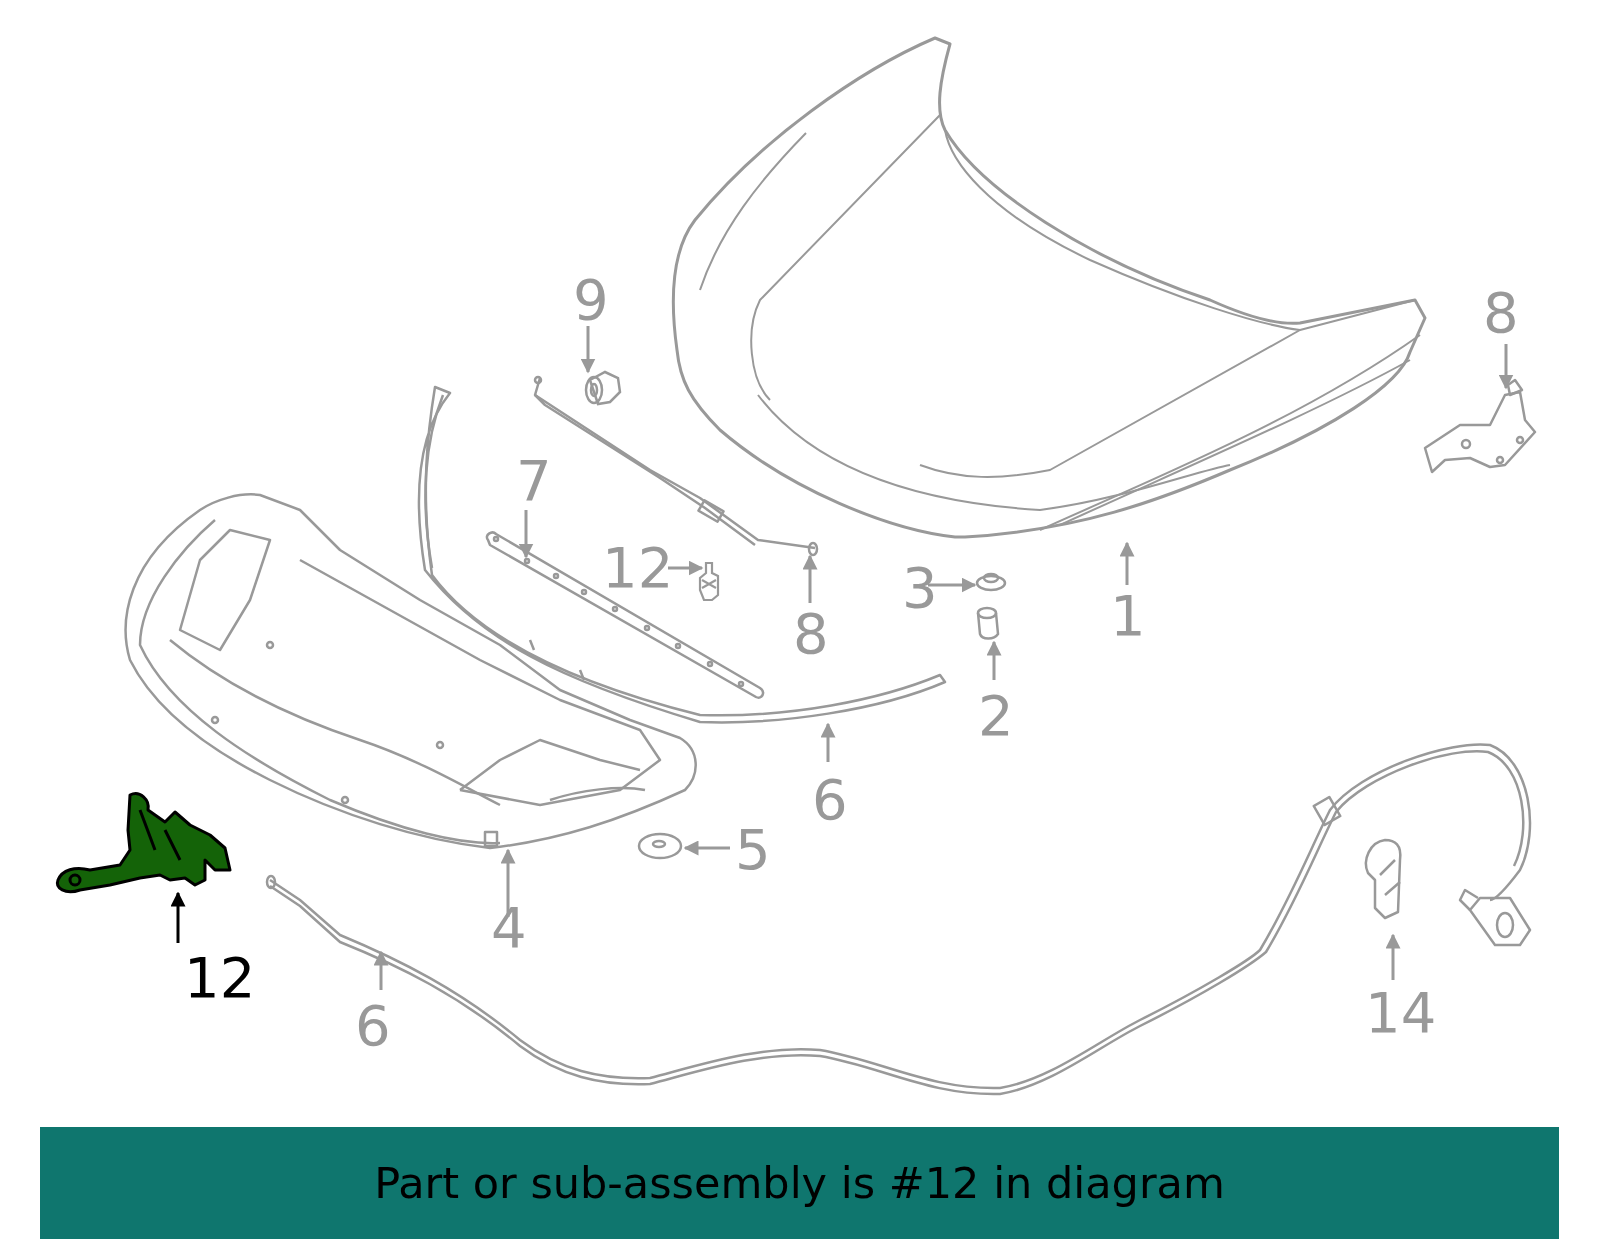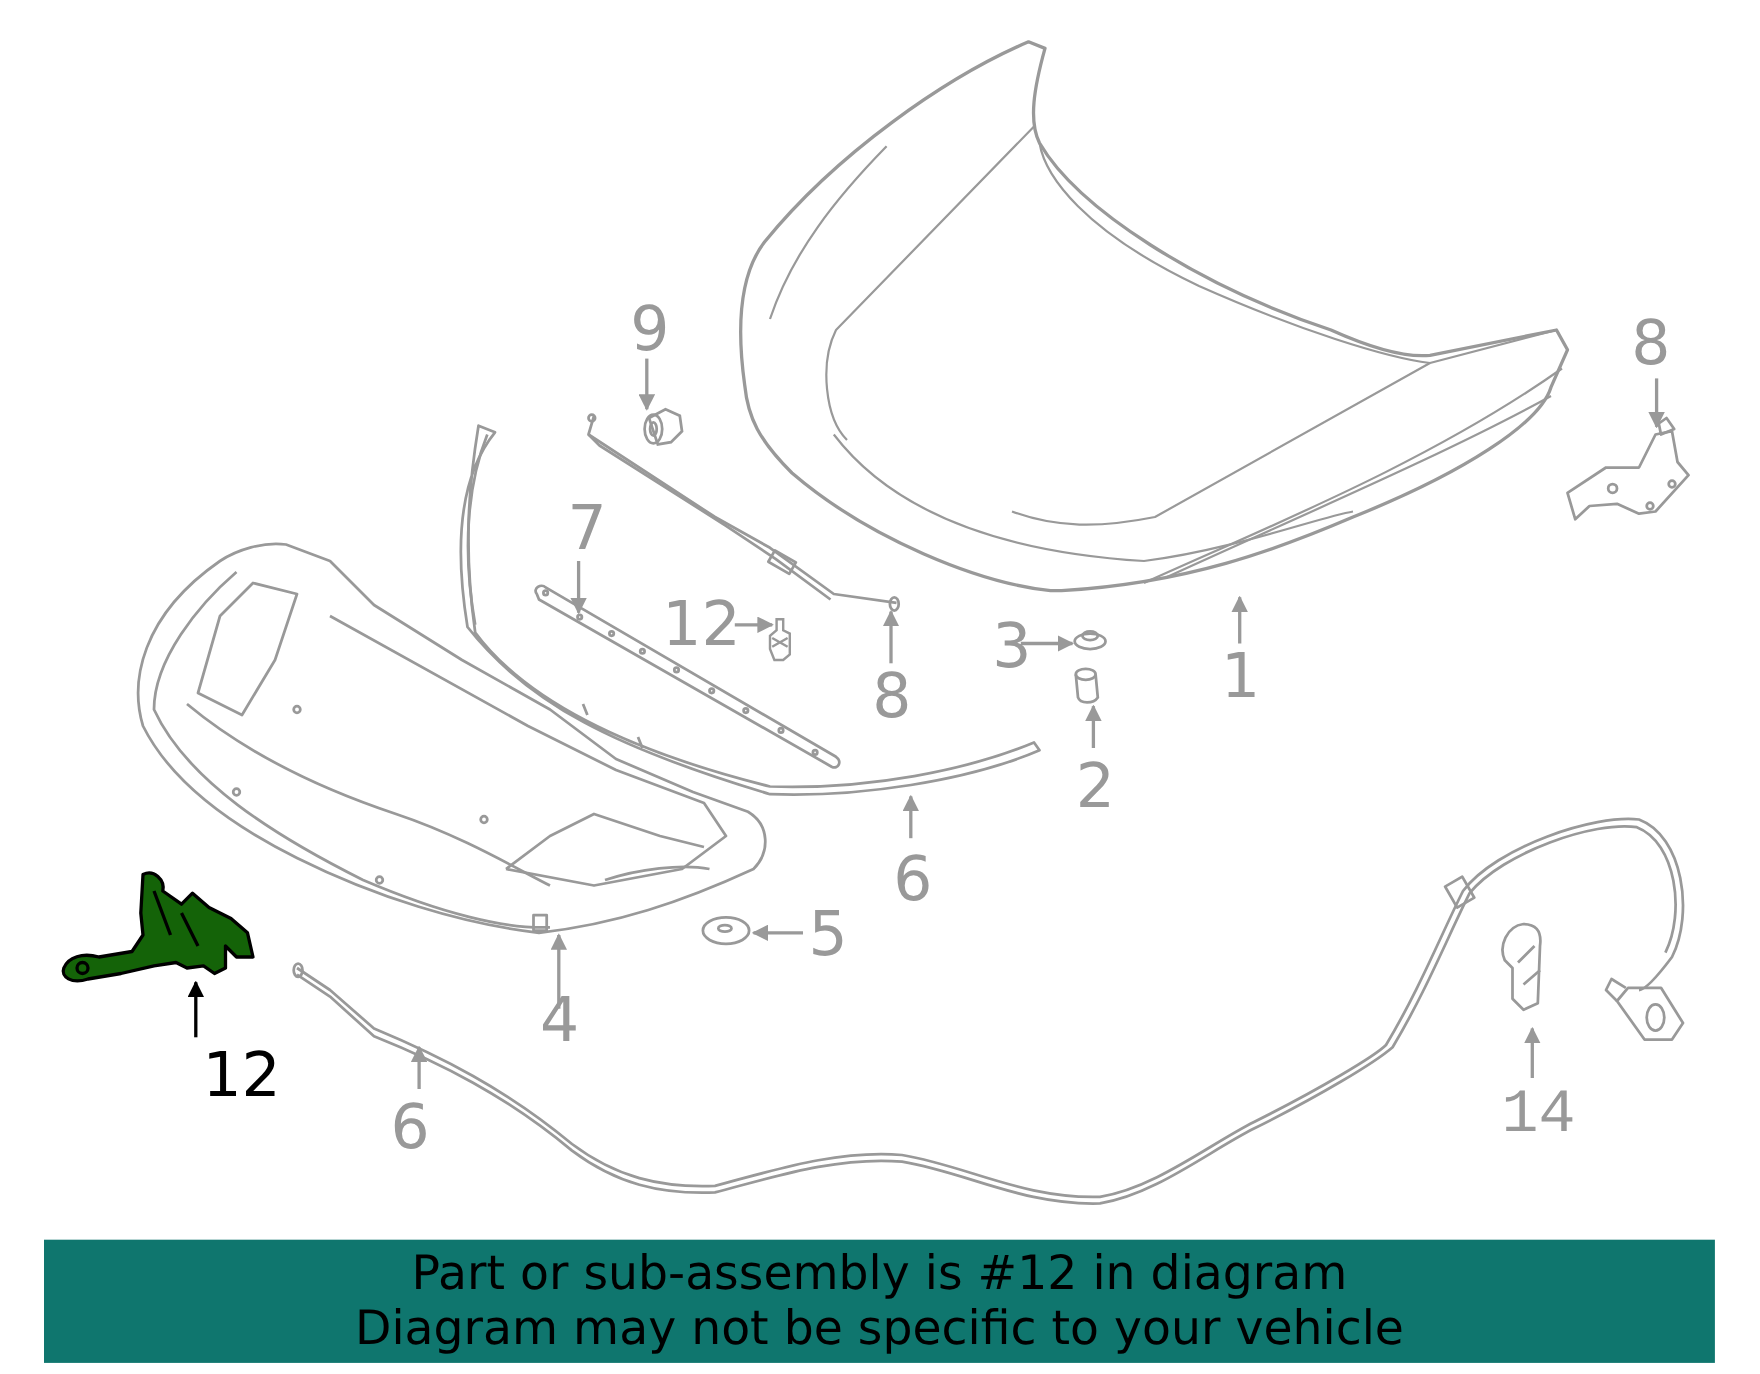--- a/index.html
+++ b/index.html
@@ -156,18 +156,17 @@
 <div class="callout" style="left:491px;top:900px;">4</div>
 <div class="callout" style="left:735px;top:822px;">5</div>
 <div class="callout" style="left:812px;top:772px;">6</div>
 <div class="callout" style="left:516px;top:453px;">7</div>
 <div class="callout" style="left:793px;top:606px;">8</div>
 <div class="callout" style="left:573px;top:272px;">9</div>
 <div class="callout" style="left:602px;top:540px;">12</div>
 <div class="callout" style="left:1483px;top:285px;">8</div>
 <div class="callout highlight" style="left:148px;top:950px;margin-left:36px;">12</div>
 <div class="callout" style="left:355px;top:998px;">6</div>
-<div class="callout" style="left:1365px;top:985px;font-family:Liberation Mono, monospace;">14</div>
+<div class="callout" style="left:1365px;top:985px;">14</div>
 
 <div id="banner">
   <span>Part or sub-assembly is #12 in diagram</span>
-  <span>Diagram may not be specific to your vehicle</span>
 </div>
 
 </body></html>

